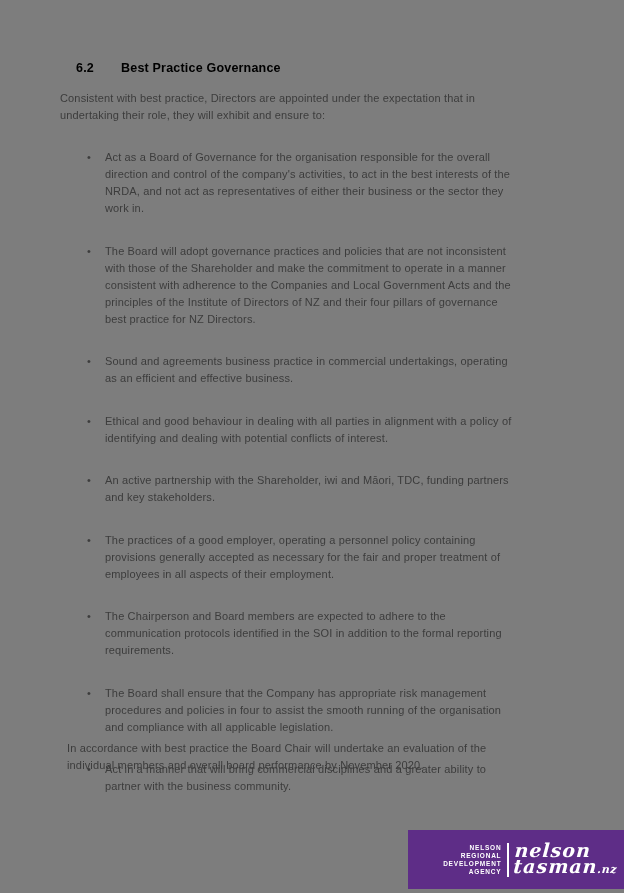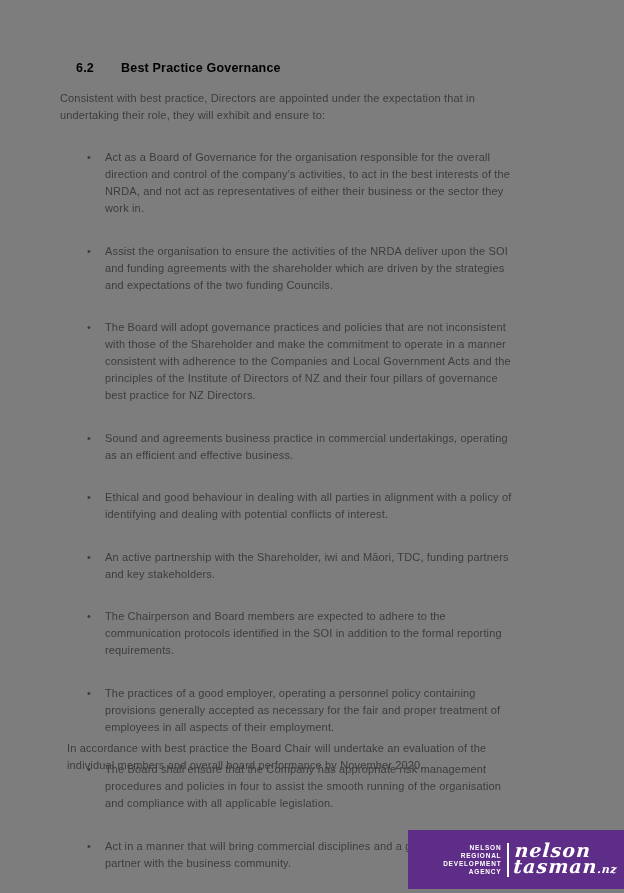--- a/index.html
+++ b/index.html
@@ -128,40 +128,37 @@
   </div>
 
   <p class="intro bodytext">Consistent with best practice, Directors are appointed under the expectation that in
 undertaking their role, they will exhibit and ensure to:</p>
 
   <ul class="bullets bodytext">
     <li>Act as a Board of Governance for the organisation responsible for the overall
 direction and control of the company's activities, to act in the best interests of the
 NRDA, and not act as representatives of either their business or the sector they
 work in.</li>
-    <li>Assist the organisation to ensure the activities of the NRDA deliver upon the SOI
-and funding agreements with the shareholder which are driven by the strategies
-and expectations of the two funding Councils.</li>
     <li>The Board will adopt governance practices and policies that are not inconsistent
 with those of the Shareholder and make the commitment to operate in a manner
 consistent with adherence to the Companies and Local Government Acts and the
 principles of the Institute of Directors of NZ and their four pillars of governance
 best practice for NZ Directors.</li>
     <li>Sound and agreements business practice in commercial undertakings, operating
 as an efficient and effective business.</li>
     <li>Ethical and good behaviour in dealing with all parties in alignment with a policy of
 identifying and dealing with potential conflicts of interest.</li>
     <li>An active partnership with the Shareholder, iwi and Māori, TDC, funding partners
 and key stakeholders.</li>
+    <li>The practices of a good employer, operating a personnel policy containing
+provisions generally accepted as necessary for the fair and proper treatment of
+employees in all aspects of their employment.</li>
     <li>The Chairperson and Board members are expected to adhere to the
 communication protocols identified in the SOI in addition to the formal reporting
 requirements.</li>
-    <li>The practices of a good employer, operating a personnel policy containing
-provisions generally accepted as necessary for the fair and proper treatment of
-employees in all aspects of their employment.</li>
     <li>The Board shall ensure that the Company has appropriate risk management
 procedures and policies in four to assist the smooth running of the organisation
 and compliance with all applicable legislation.</li>
     <li>Act in a manner that will bring commercial disciplines and a greater ability to
 partner with the business community.</li>
     
   </ul>
 
   <p class="closing bodytext">In accordance with best practice the Board Chair will undertake an evaluation of the
 individual members and overall board performance by November 2020.</p>

